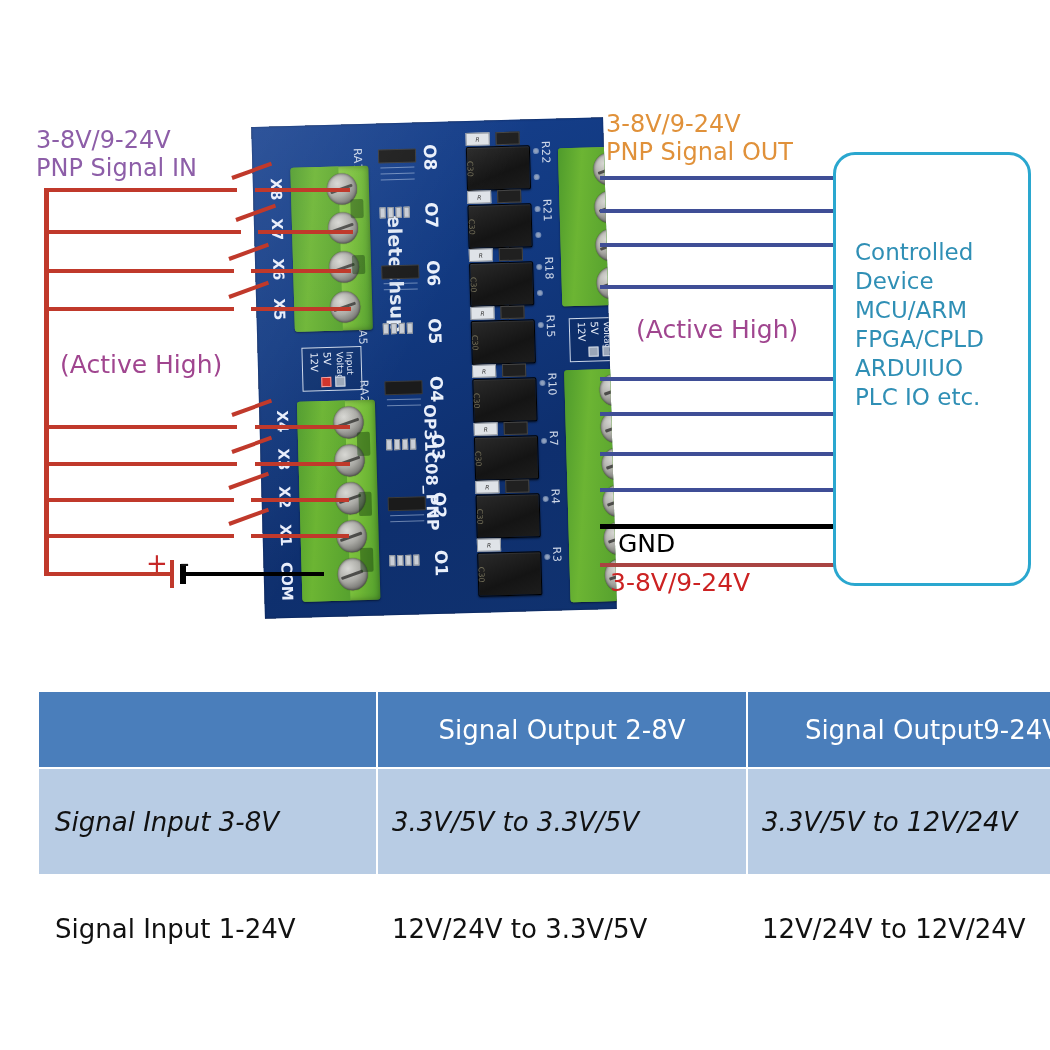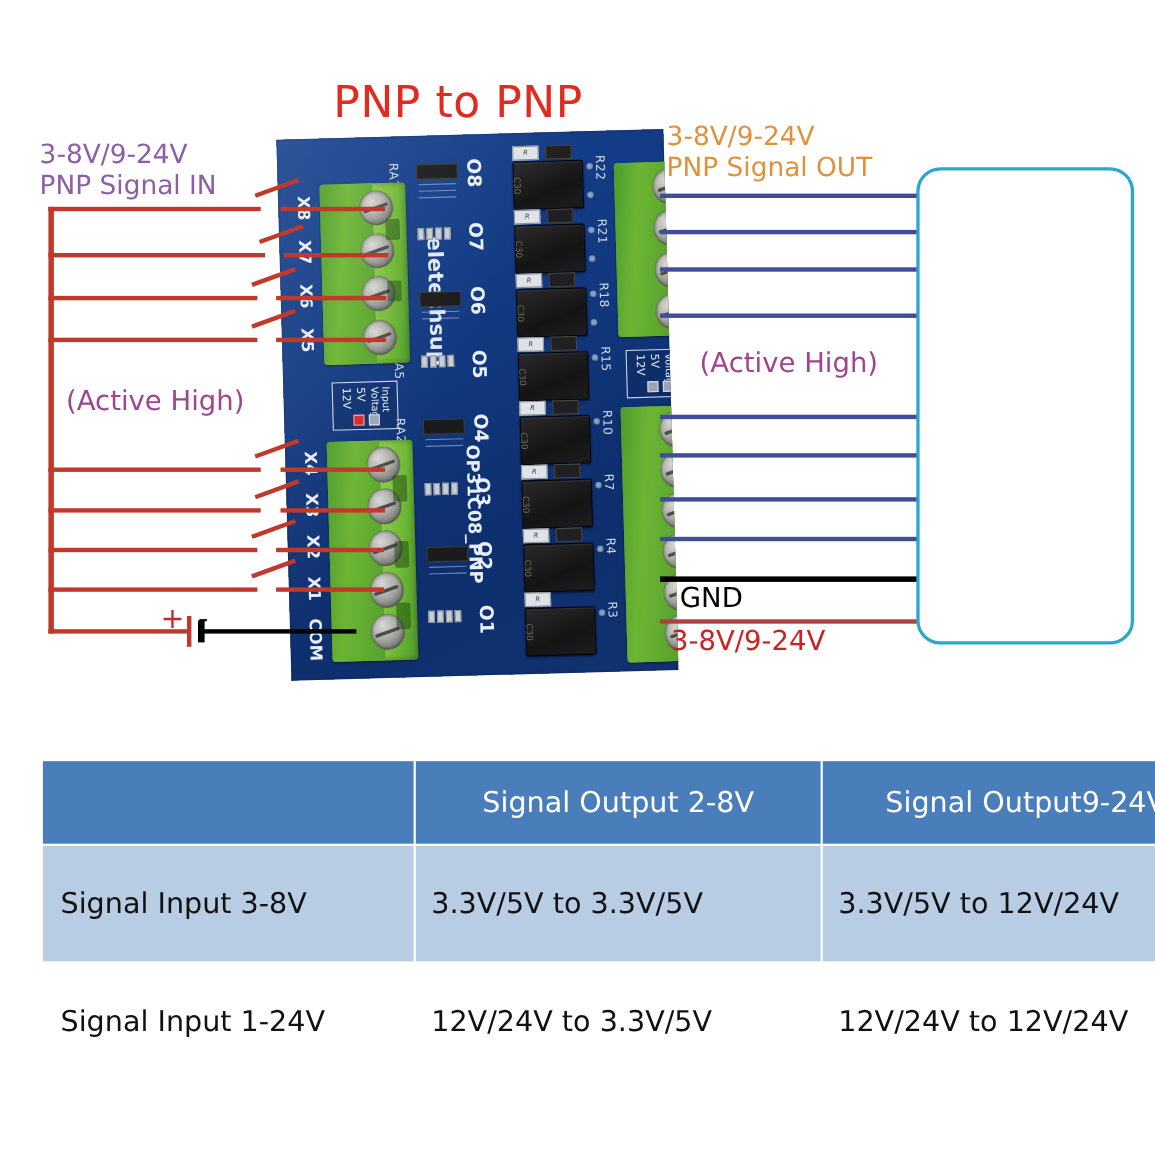--- a/index.html
+++ b/index.html
@@ -98,21 +98,21 @@
   .w-dred{background:#a94442;}
 
   
   #tbl{position:absolute;left:37px;top:690px;width:978px;height:285px;
        border-collapse:collapse;table-layout:fixed;}
   #tbl td{border:2px solid #ffffff;vertical-align:middle;}
   .thead{background:#4a7ebb;color:#ffffff;font-size:26px;height:75px;
          padding:0 16px;text-align:center;}
   .thead.blank{text-align:left;}
   .rowA td{background:#b8cce4;color:#111;font-size:26px;height:105px;padding:0 14px;
-           border-left-color:#8fb0d6;border-right-color:#8fb0d6;}
+           border-left-color:#8fb0d6;border-right-color:#8fb0d6;font-style:italic;}
   .rowB td{background:#ffffff;color:#111;font-size:26px;height:105px;padding:0 14px;
            border:2px solid #9bb7d8;}
   .rowA td.first,.rowB td.first{padding-left:16px;}
 </style>
 </head>
 <body>
 
 <div id="diagram">
 
   <div id="pcb">
@@ -371,33 +371,38 @@
   <div class="wire w-blue" style="left:600px;top:209px;width:240px;height:4px;"></div>
   <div class="wire w-blue" style="left:600px;top:243px;width:240px;height:4px;"></div>
   <div class="wire w-blue" style="left:600px;top:285px;width:240px;height:4px;"></div>
   <div class="wire w-blue" style="left:600px;top:377px;width:240px;height:4px;"></div>
   <div class="wire w-blue" style="left:600px;top:412px;width:240px;height:4px;"></div>
   <div class="wire w-blue" style="left:600px;top:452px;width:240px;height:4px;"></div>
   <div class="wire w-blue" style="left:600px;top:488px;width:240px;height:4px;"></div>
   <div class="wire w-black" style="left:600px;top:524px;width:240px;height:5px;"></div>
   <div class="wire w-dred" style="left:600px;top:563px;width:240px;height:4px;"></div>
 
-  <div id="title">PNP to PNP</div>
   <div class="lbl" id="in-label">3-8V/9-24V
 PNP Signal IN</div>
   <div class="lbl" id="out-label">3-8V/9-24V
 PNP Signal OUT</div>
   <div class="lbl" id="active-left">(Active High)</div>
   <div class="lbl" id="active-right">(Active High)</div>
   <div class="lbl" id="gnd-label">GND</div>
   <div class="lbl" id="vcc-label">3-8V/9-24V</div>
   <div class="lbl" id="plus-sym">+</div>
   <div class="lbl" id="minus-sym">-</div>
 
   <div id="device-box"></div>
+  <div id="device-text">Controlled
+Device
+MCU/ARM
+FPGA/CPLD
+ARDUIUO
+PLC IO etc.</div>
 </div>
 
 <table id="tbl">
   <tbody>
       <tr>
     <td class="thead blank" style="width:305px;"></td>
     <td class="thead" style="width:336px;">Signal Output 2-8V</td>
     <td class="thead" style="width:337px;">Signal Output9-24V</td>
   </tr>
   <tr class="rowA">

